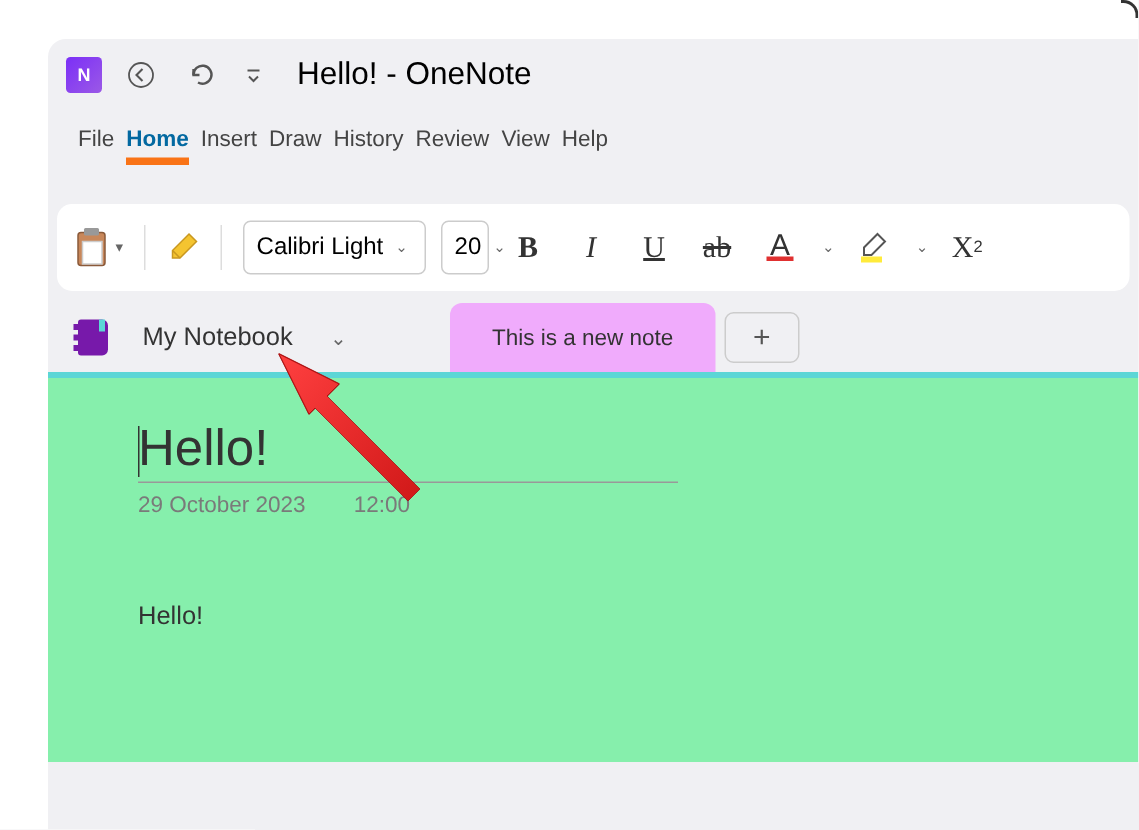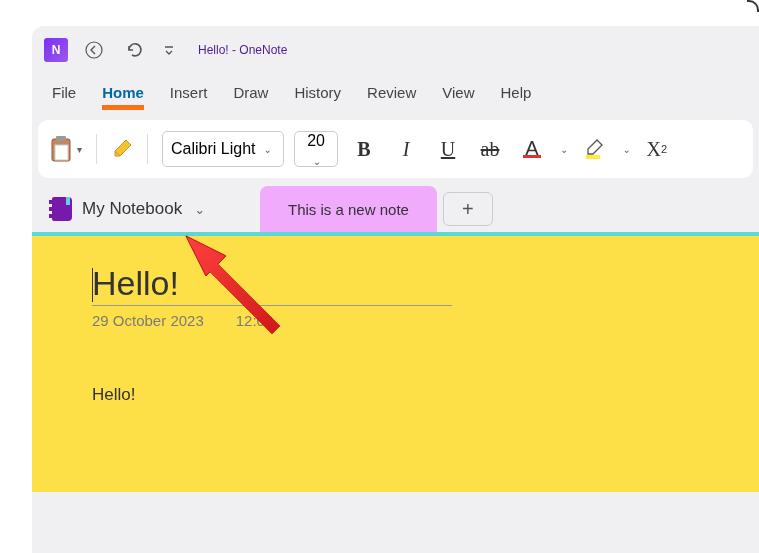--- a/index.html
+++ b/index.html
@@ -1,44 +1,44 @@
 <!DOCTYPE html>
 <html><head>
 <meta charset="utf-8">
 <style>
 * { box-sizing: border-box; margin: 0; padding: 0; font-family: 'Segoe UI', sans-serif; }
 body { background: #fff; width: 759px; height: 553px; overflow: hidden; position: relative; }
 .window { position: absolute; top: 26px; left: 32px; right: 0; bottom: 0; background: #f0f0f3; border-top-left-radius: 12px; overflow: hidden; }
 .titlebar { height: 48px; display: flex; align-items: center; padding: 0 12px; gap: 12px; }
 .app-icon { width: 24px; height: 24px; background: linear-gradient(135deg, #7b2ff7, #9b59e6); border-radius: 3px; display: flex; align-items: center; justify-content: center; color: white; font-size: 12px; font-weight: bold; }
 .tb-btn { width: 28px; height: 28px; display: flex; align-items: center; justify-content: center; border-radius: 4px; cursor: pointer; color: #555; }
-.title-text { color: #4c1d95; font-size: 12px; margin-left: 8px; }
-.menubar { display: flex; gap: 26px; padding: 6px 20px 10px; font-size: 15px; color: #444; }
+.title-text { color: #000000; font-size: 21px; margin-left: 8px; }
+.menubar { display: flex; gap: 8px; padding: 6px 20px 26px; font-size: 15px; color: #444; }
 .menu-item { cursor: pointer; padding: 4px 0; }
 .menu-item.active { color: #0369a1; border-bottom: 5px solid #f97316; font-weight: 600; }
 .ribbon { background: #fff; border-radius: 10px; margin: 0 6px; padding: 8px 12px; display: flex; align-items: center; gap: 10px; height: 58px; }
 .ribbon-sep { width: 1px; height: 30px; background: #ddd; margin: 0 4px; }
 .clip-btn { display: flex; align-items: center; gap: 3px; cursor: pointer; }
 .clipboard-icon { width: 22px; height: 26px; position: relative; }
 .brush-icon { width: 22px; height: 22px; }
 .font-select { height: 36px; border: 1px solid #ccc; border-radius: 5px; padding: 0 8px; font-size: 16px; background: #fff; cursor: pointer; display: flex; align-items: center; gap: 6px; }
 .font-name { width: 122px; }
-.font-size { width: 44px; flex-direction: column; }
+.font-size { width: 32px; }
 .fmt-btn { width: 32px; height: 32px; display: flex; align-items: center; justify-content: center; cursor: pointer; font-family: 'Times New Roman', serif; font-size: 20px; color: #333; border-radius: 4px; }
 .chev { color: #666; font-size: 10px; margin-left: 2px; }
 .notebook-row { display: flex; align-items: center; height: 46px; margin-top: 8px; }
-.nb-selector { display: flex; align-items: center; gap: 10px; padding: 0 20px; cursor: pointer; width: 228px; }
+.nb-selector { display: flex; align-items: center; gap: 23px; padding: 0 20px; cursor: pointer; width: 268px; }
 .nb-icon { width: 20px; height: 24px; background: #7719aa; border-radius: 2px 4px 4px 2px; position: relative; }
 .nb-icon::before { content: ''; position: absolute; left: -3px; top: 3px; width: 3px; height: 4px; background: #7719aa; box-shadow: 0 7px 0 #7719aa, 0 14px 0 #7719aa; }
 .nb-icon::after { content: ''; position: absolute; right: 2px; top: 0; width: 4px; height: 8px; background: #5cd6d6; }
 .nb-name { font-size: 17px; color: #333; }
 .section-tab { background: #f0abfc; height: 46px; padding: 0 28px; display: flex; align-items: center; font-size: 15px; font-weight: 400; color: #333; border-radius: 8px 8px 0 0; }
 .add-tab { width: 50px; height: 34px; border: 1px solid #ccc; border-radius: 6px; margin-left: 6px; display: flex; align-items: center; justify-content: center; font-size: 20px; color: #555; cursor: pointer; background: #f0f0f3; }
 .accent-line { height: 4px; background: #5cd6d6; }
-.page { background: #fde047; padding: 28px 60px; height: 256px; }
+.page { background: #86efac; padding: 28px 60px; height: 256px; }
 .page-title { font-size: 34px; font-weight: 400; color: #333; border-bottom: 1px solid #999; padding-bottom: 2px; width: 360px; position: relative; }
 .cursor-line { position: absolute; left: 0; top: 4px; width: 1px; height: 34px; background: #333; }
 .page-meta { display: flex; gap: 32px; color: #7a7a7a; font-size: 15px; margin-top: 6px; }
 .page-body { margin-top: 56px; font-size: 17px; color: #333; }
 .arrow-annotation { position: absolute; top: 218px; left: 168px; pointer-events: none; z-index: 100; }
 .corner { position: absolute; top: 0; right: 0; width: 12px; height: 12px; border-top: 2px solid #333; border-right: 2px solid #333; border-top-right-radius: 10px; }
 </style>
 </head>
 <body>
 

